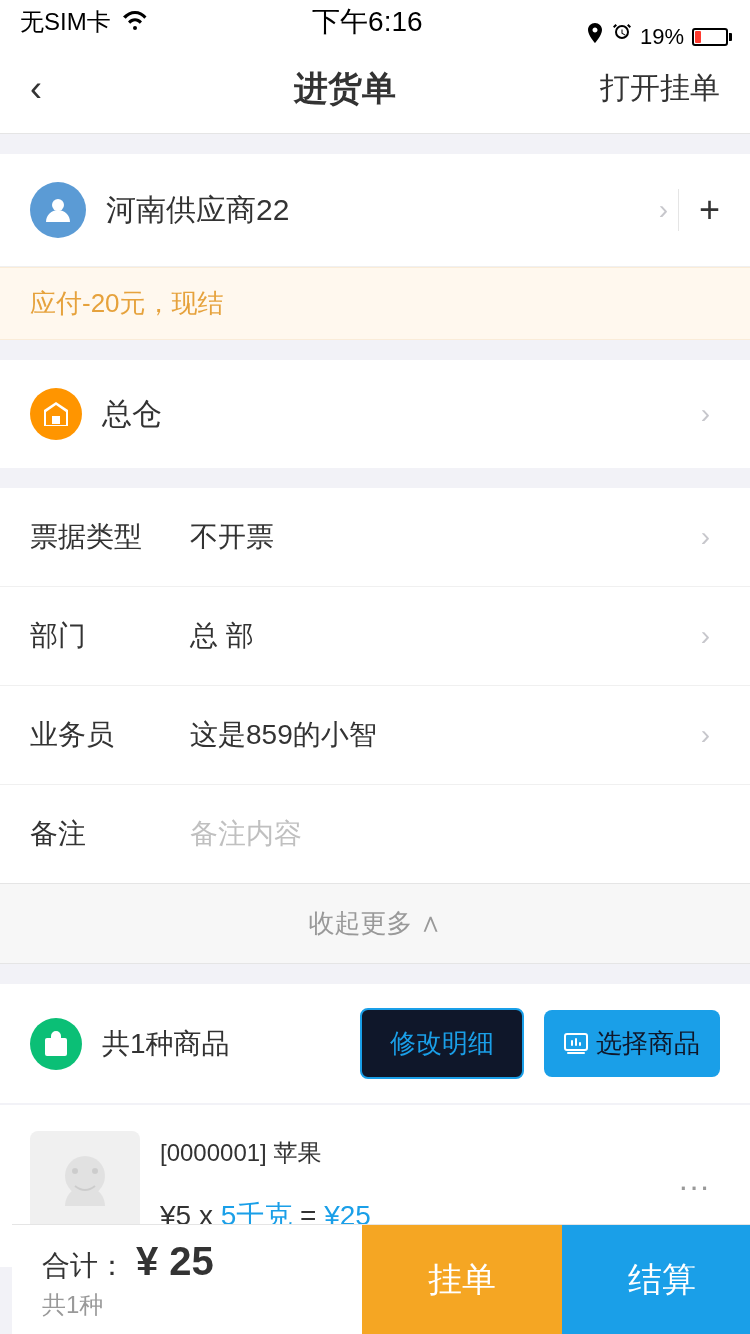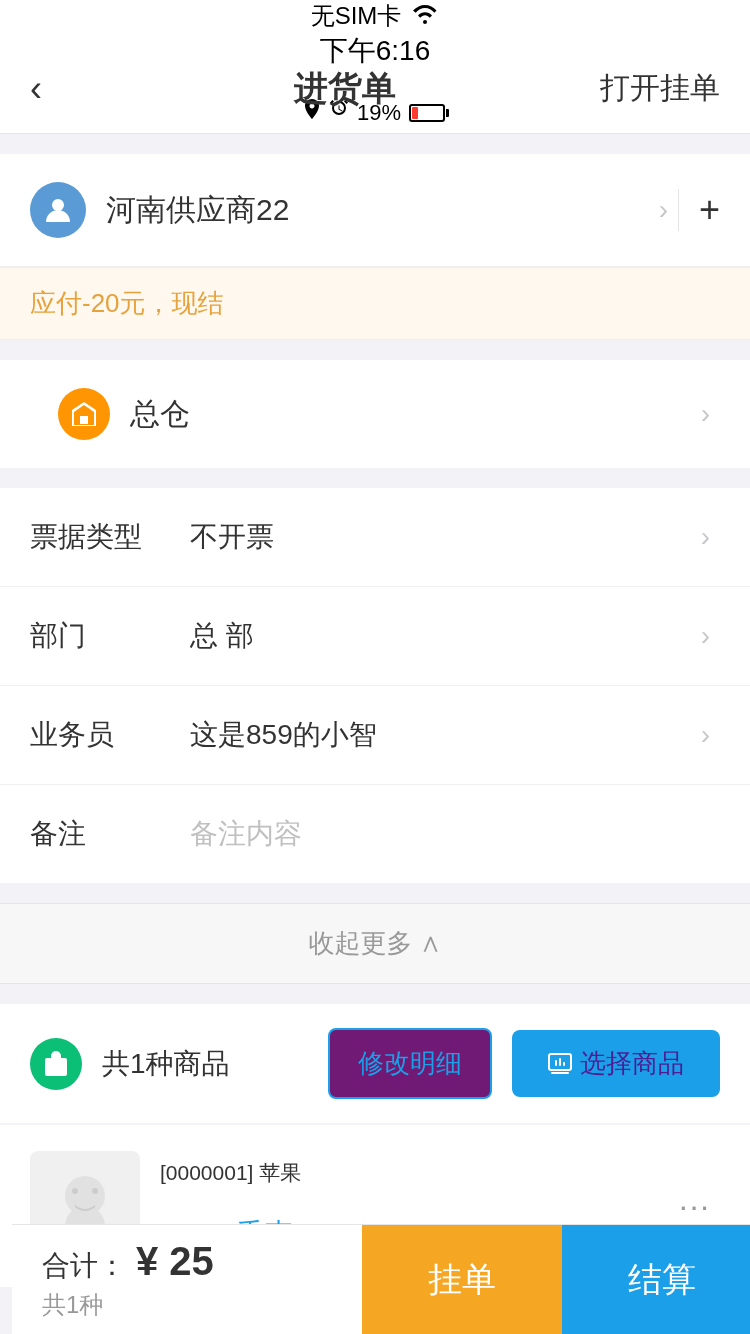--- a/index.html
+++ b/index.html
@@ -15,24 +15,23 @@
     }
 
     
     .status-bar {
       width: 100%;
       height: 44px;
       background: #fff;
       display: flex;
       align-items: center;
       justify-content: space-between;
-      padding: 0 20px;
+      padding: 12px 20px;
       font-size: 24px;
       color: #000;
-      flex-direction: column;
     }
     .status-left { display: flex; align-items: center; gap: 10px; font-size: 24px; }
     .status-center { font-size: 28px; font-weight: 500; }
     .status-right { display: flex; align-items: center; gap: 8px; font-size: 22px; margin-top: 29px; }
     .battery-icon {
       display: inline-flex; align-items: center;
     }
     .battery-body {
       width: 36px; height: 18px; border: 2px solid #000; border-radius: 3px; position: relative; margin-right: 2px;
     }
@@ -104,21 +103,20 @@
       border-bottom: 1px solid #faecd8;
     }
 
     
     .warehouse-row {
       display: flex;
       align-items: center;
       padding: 28px 30px;
       background: #fff;
       margin-top: 20px;
-      margin-left: 28px;
     }
     .warehouse-icon {
       width: 52px; height: 52px; border-radius: 50%; background: #ff9500;
       display: flex; align-items: center; justify-content: center;
       color: #fff; font-size: 26px; flex-shrink: 0;
     }
     .warehouse-name {
       flex: 1; margin-left: 20px; font-size: 30px; color: #333;
     }
 
@@ -145,21 +143,20 @@
       flex: 1; font-size: 28px; color: #c0c0c0; margin-left: 20px;
     }
 
     
     .collapse-bar {
       background: #f7f7f7;
       text-align: center;
       padding: 22px 0;
       font-size: 26px;
       color: #999;
-      margin-top: 20px;
       border-top: 1px solid #e5e5e5;
       border-bottom: 1px solid #e5e5e5;
       cursor: pointer;
     }
 
     
     .product-header {
       background: #fff;
       display: flex;
       align-items: center;
@@ -171,31 +168,31 @@
       width: 52px; height: 52px; border-radius: 50%; background: #0bbf76;
       display: flex; align-items: center; justify-content: center;
       color: #fff; font-size: 24px; flex-shrink: 0;
     }
     .product-count {
       flex: 1; font-size: 28px; color: #333;
     }
     .btn-outline {
       padding: 16px 28px;
       border: 2px solid #1a9fe8;
-      background: #701a75;
+      background: #0f172a;
       color: #1a9fe8;
       border-radius: 8px;
       font-size: 26px;
       cursor: pointer;
     }
     .btn-blue {
-      padding: 16px 36px;
+      padding: 16px 20px;
       border: none;
       background: #1a9fe8;
-      color: #4c1d95;
+      color: #0f172a;
       border-radius: 8px;
       font-size: 26px;
       cursor: pointer;
       display: flex; align-items: center; gap: 8px;
     }
 
     
     .product-item {
       background: #fff;
       margin-top: 2px;
@@ -206,21 +203,21 @@
     }
     .product-thumb {
       width: 110px; height: 110px; background: #f0f0f0; border-radius: 8px;
       display: flex; align-items: center; justify-content: center;
       flex-shrink: 0; overflow: hidden;
     }
     .product-thumb-inner {
       width: 80px; height: 80px; opacity: 0.4;
     }
     .product-info { flex: 1; }
-    .product-name { font-size: 21px; color: #333; margin-bottom: 28px; }
+    .product-name { font-size: 24px; color: #333; margin-bottom: 28px; }
     .product-price { font-size: 28px; color: #333; }
     .product-price-highlight { color: #1a9fe8; }
     .product-more {
       font-size: 32px; color: #999; cursor: pointer; padding: 10px;
     }
 
     
     .bottom-bar {
       position: fixed;
       bottom: 0; left: 12px; width: 750px; height: 110px;

